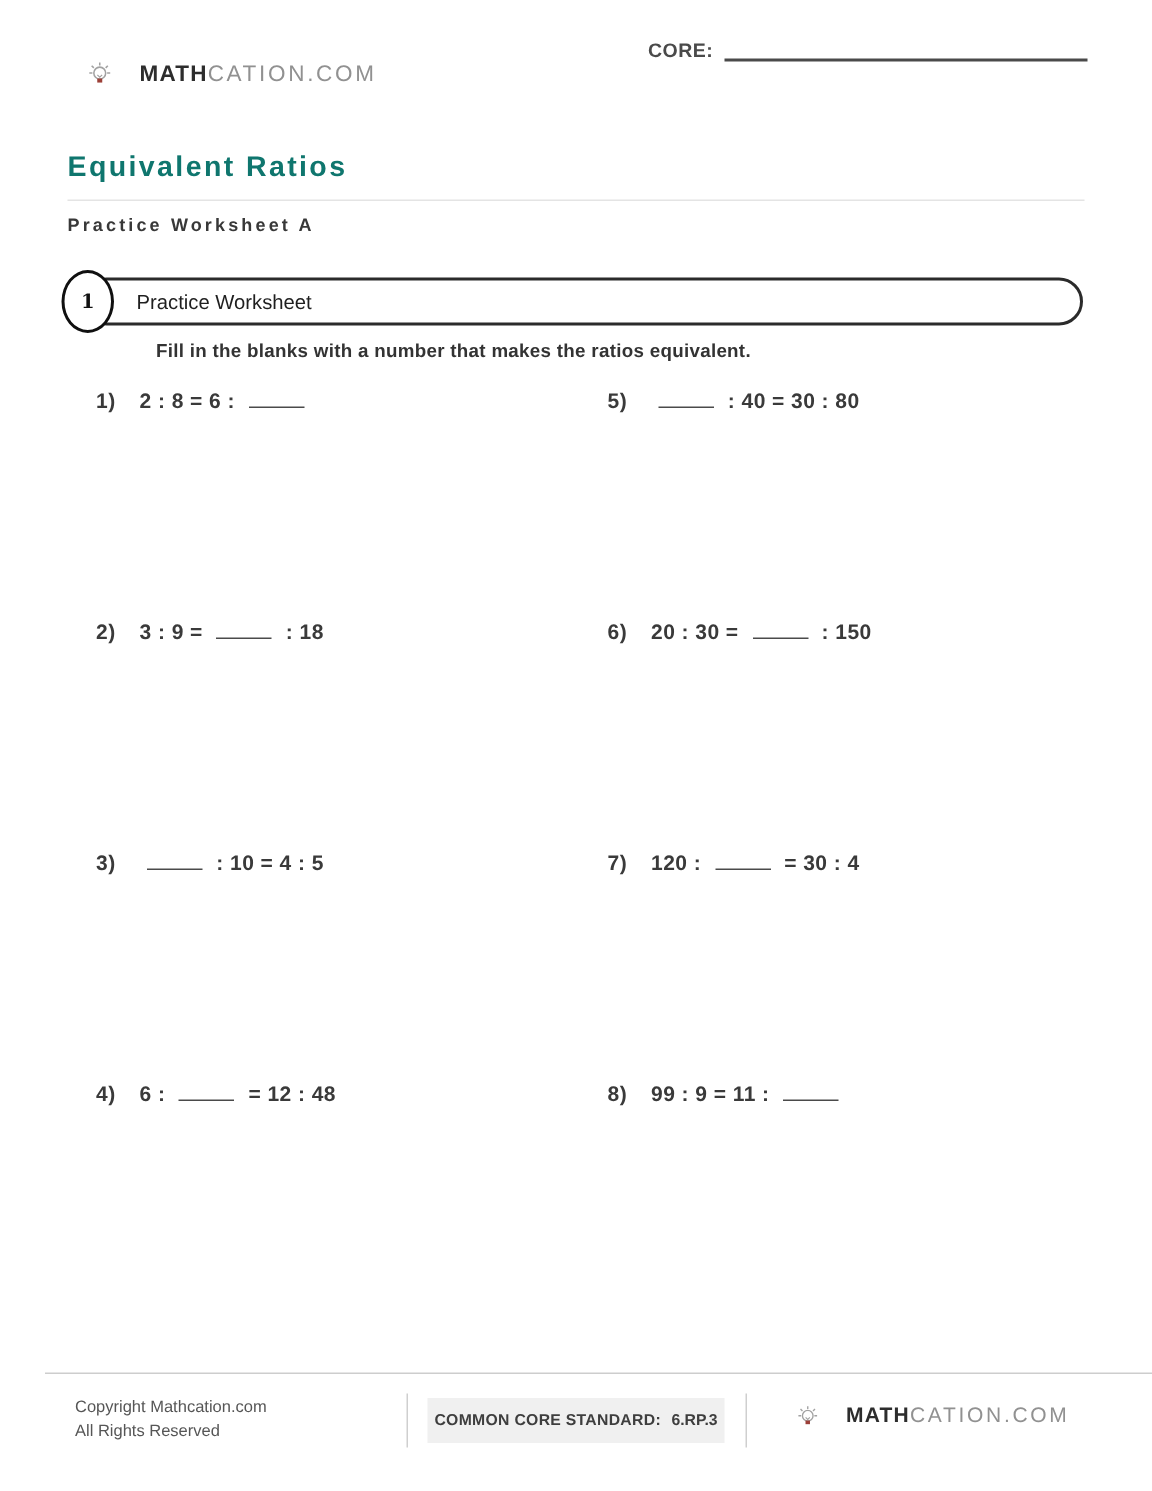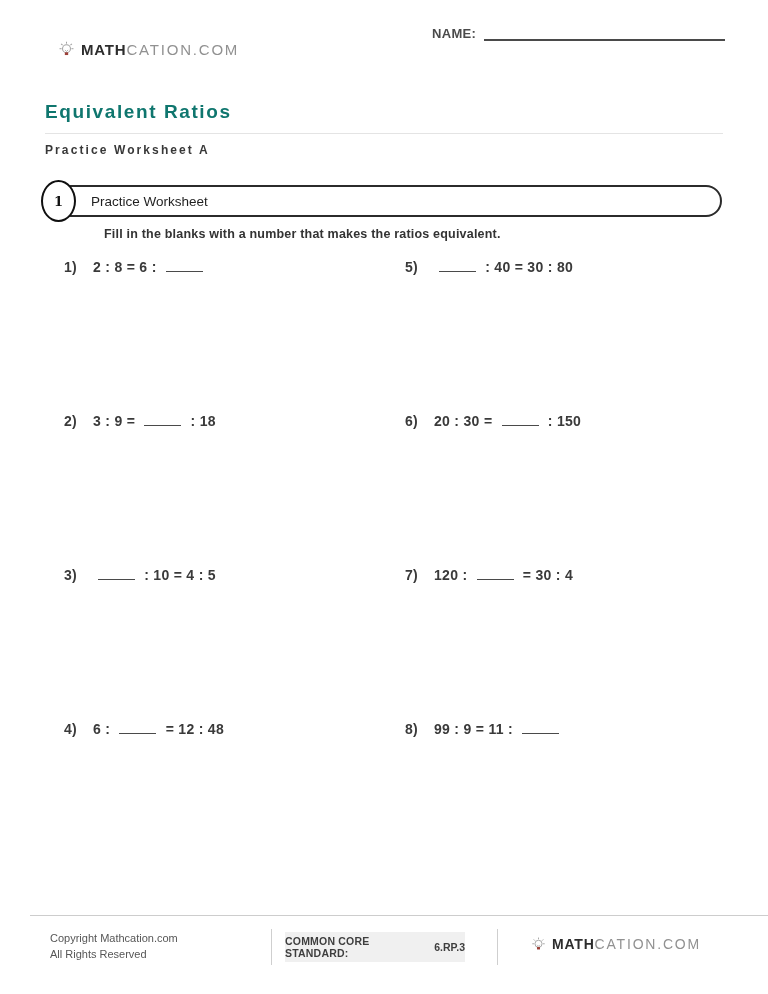--- a/index.html
+++ b/index.html
@@ -1,21 +1,21 @@
 <!DOCTYPE html>
 <html><head>
 <meta charset="utf-8">
 <style>
   html,body{margin:0;padding:0;background:#fff;}
   .page{
     position:relative;width:768px;height:994px;background:#ffffff;overflow:hidden;
     font-family:"Liberation Sans",sans-serif;color:#3d3d3d;
   }
   
-  .logo{display:flex;align-items:center;gap:5px;}
+  .logo{display:flex;align-items:center;gap:17px;}
   .logo-top{position:absolute;left:57px;top:40px;}
   .logo-bold{font-size:15px;font-weight:800;color:#2d2d2d;letter-spacing:0.8px;}
   .logo-light{font-size:15px;font-weight:400;color:#919191;letter-spacing:1.8px;}
   .fields{position:absolute;left:432px;top:26px;width:293px;font-size:13px;font-weight:700;color:#4a4a4a;letter-spacing:0.3px;}
   .frow{display:flex;align-items:flex-end;margin-bottom:11px;}
   .fline{border-bottom:2px solid #4a4a4a;height:13px;display:inline-block;}
   .name-line{flex:1;margin-left:8px;}
   .period-line{width:66px;margin-left:5px;}
   .date-label{margin-left:16px;}
   .date-line{width:94px;margin-left:5px;}
@@ -41,21 +41,21 @@
   .problem{display:flex;gap:11px;font-size:14px;font-weight:600;color:#3a3a3a;align-items:baseline;letter-spacing:0.3px;}
   .pnum{min-width:18px;font-weight:600;}
   .blank{display:inline-block;width:37px;border-bottom:1.6px solid #4a4a4a;height:12px;margin:0 5px;vertical-align:baseline;}
   
   .footer-rule{position:absolute;left:30px;top:915px;width:738px;border-top:1.5px solid #cdcdcd;}
   .copyright{position:absolute;left:50px;top:931px;font-size:11px;color:#565656;line-height:1.45;}
   .fdivider{position:absolute;top:929px;height:36px;border-left:1.5px solid #cfcfcf;}
   .fdiv1{left:271px;}
   .fdiv2{left:497px;}
   .cc-box{
-    position:absolute;left:285px;top:932px;width:180px;height:30px;background:#f0f0f0;
+    position:absolute;left:285px;top:932px;width:198px;height:30px;background:#f0f0f0;
     display:flex;align-items:center;justify-content:center;gap:7px;font-size:10.5px;color:#3e3e3e;
   }
   .cc-label{font-weight:700;letter-spacing:0.2px;}
   .cc-value{font-weight:600;}
   .logo-footer{position:absolute;left:530px;top:935px;}
   .logo-footer .logo-bold{font-size:14px;}
   .logo-footer .logo-light{font-size:14px;}
 </style>
 </head>
 <body>
@@ -73,21 +73,21 @@
         <line x1="18.2" y1="11" x2="20.8" y2="11"></line>
       </g>
       <path d="M10 12.5 l2 2 l2 -2" stroke="#a2a2a2" stroke-width="1" fill="none"></path>
       <rect x="9.9" y="15.6" width="4.2" height="3.4" fill="#9c4038"></rect>
     </svg>
     <span><span class="logo-bold">MATH</span><span class="logo-light">CATION.COM</span></span>
   </div>
 
   <div class="fields">
     <div class="frow">
-      <span>NAME:</span>
+      <span>CORE:</span>
       <span class="fline name-line"></span>
     </div>
   </div>
 
   <div class="title">Equivalent Ratios</div>
   <div class="title-rule"></div>
   <div class="subtitle">Practice Worksheet A</div>
 
   <div class="section-circle">
     <span>1</span>

